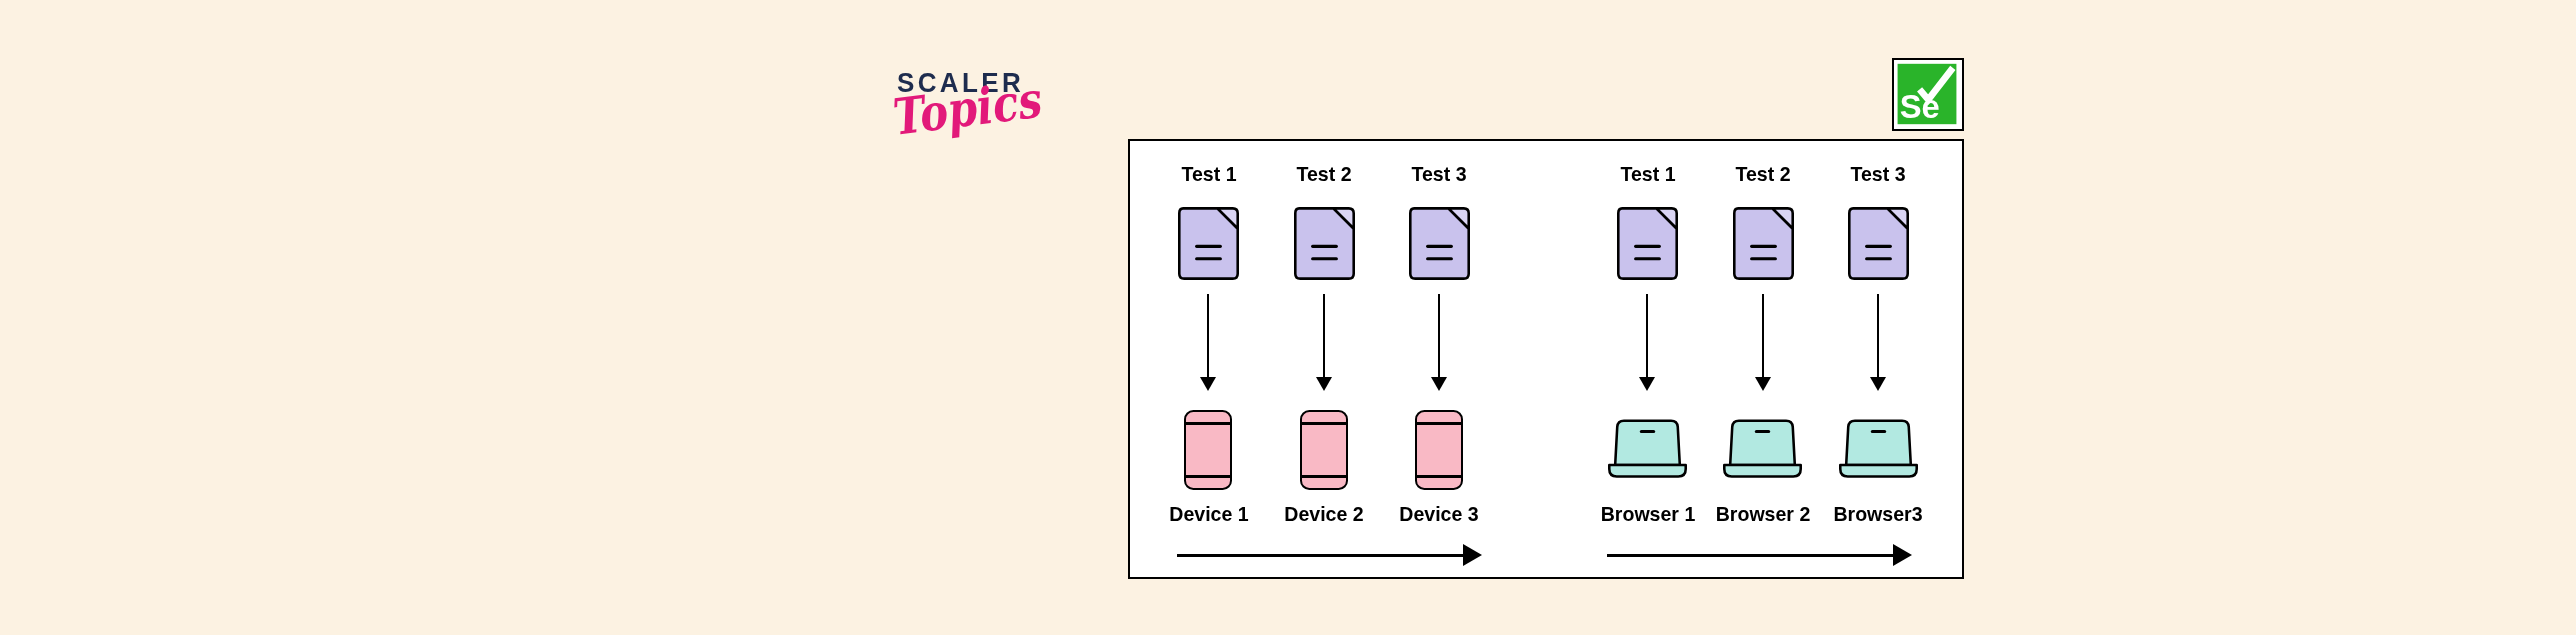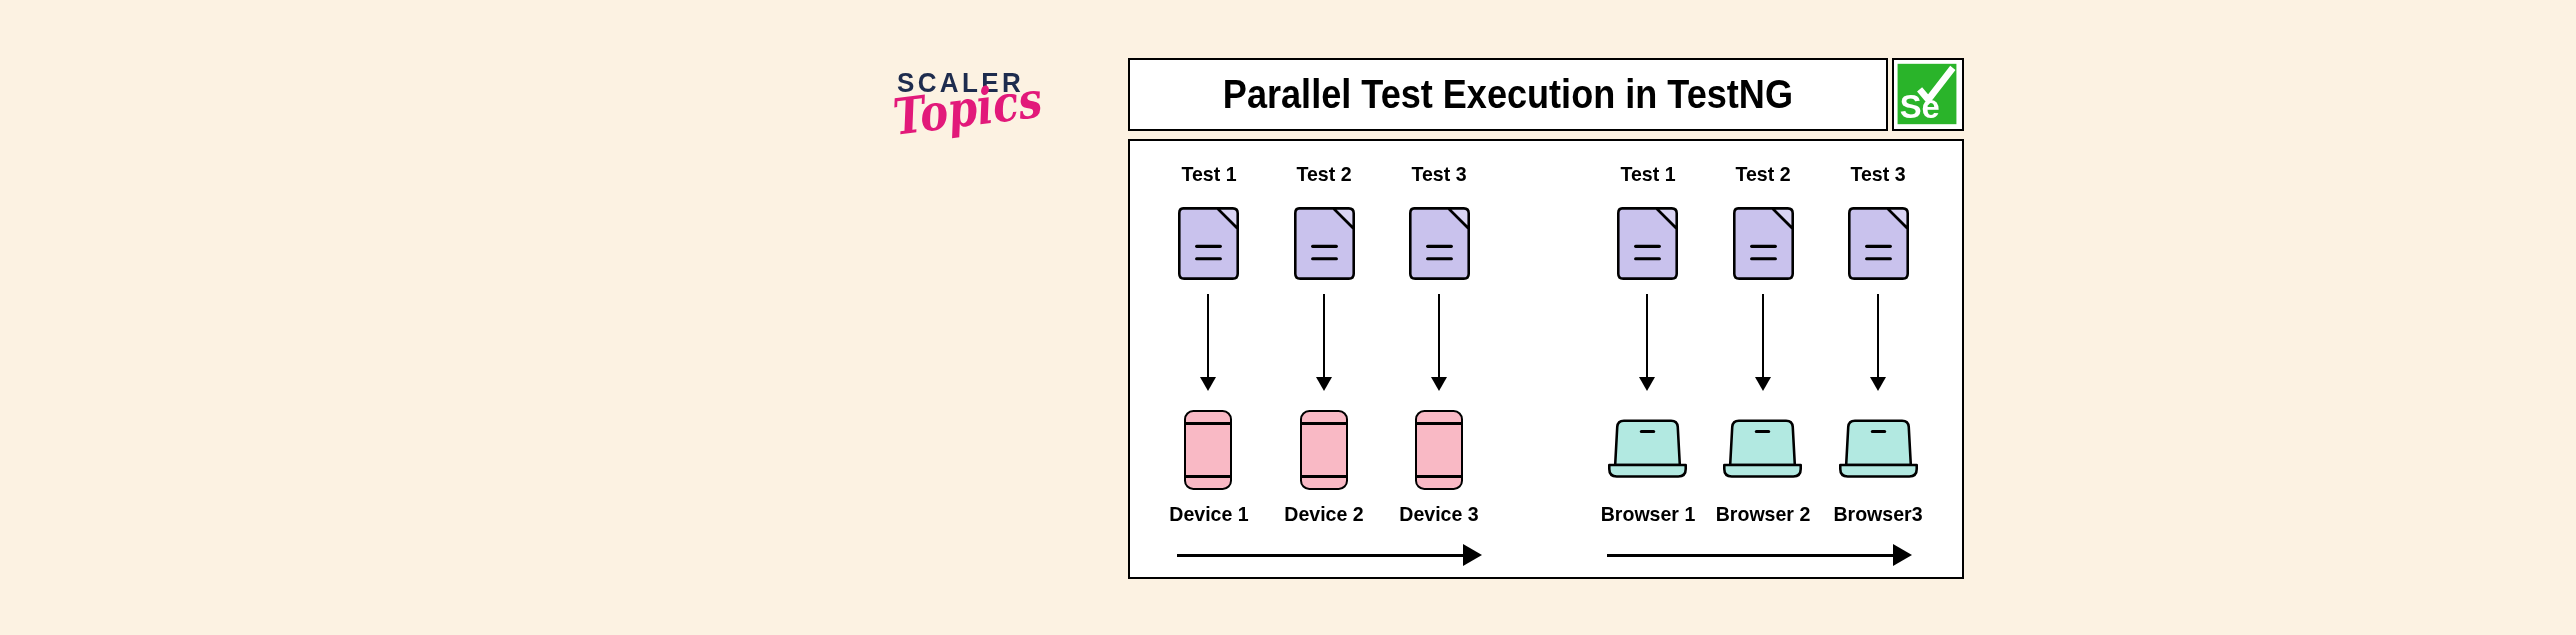--- a/index.html
+++ b/index.html
@@ -48,23 +48,20 @@
 </head>
 <body>
 
 <div id="canvas">
 
   <div class="logo">
     <div class="logo-scaler">SCALER</div>
     <div class="logo-topics">Topics</div>
   </div>
 
-  <div class="title-bar">
-    <span>Parallel Test Execution in TestNG</span>
-  </div>
 
   <div class="se-box">
     <svg width="66" height="68" viewBox="0 0 129 132">
       <rect x="7" y="7" width="115" height="118" fill="#2ab42a"></rect>
       <text x="11" y="113" font-family="Liberation Sans, sans-serif" font-size="64" font-weight="bold" fill="#ffffff">Se</text>
       <polyline points="50,57 67,77 115,15" fill="none" stroke="#ffffff" stroke-width="13"></polyline>
     </svg>
   </div>
 
   <div class="panel"></div>

